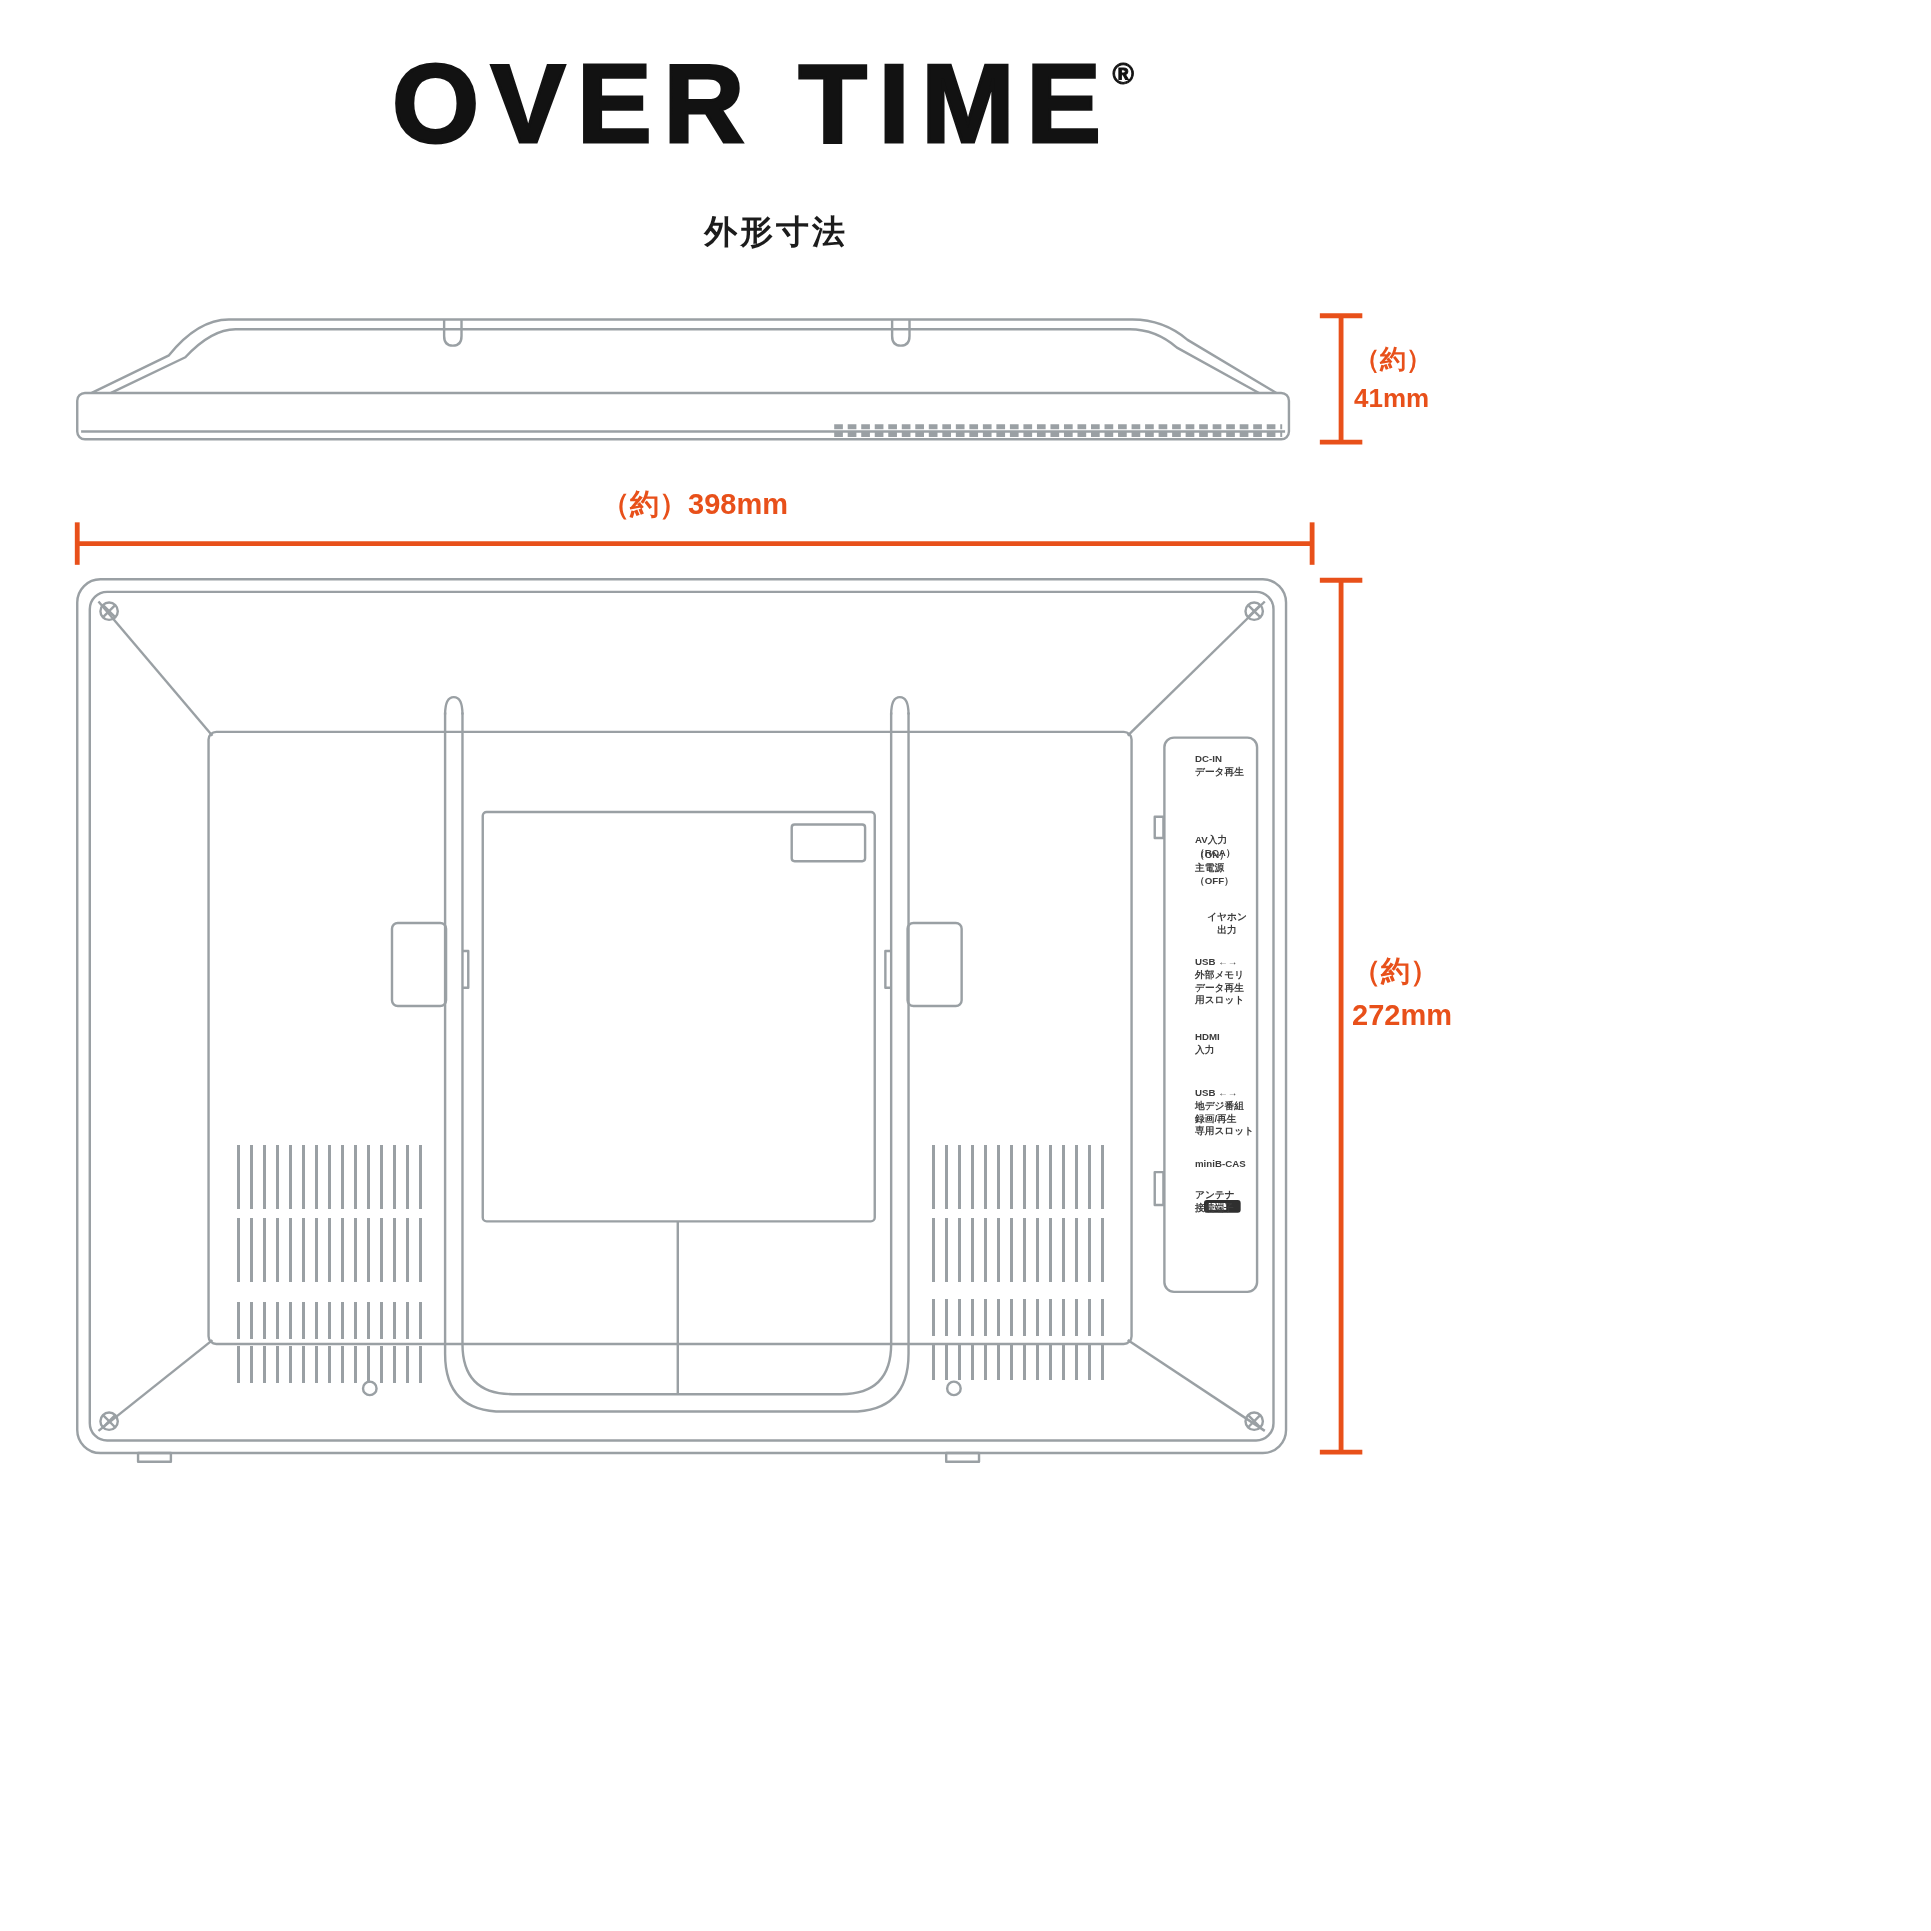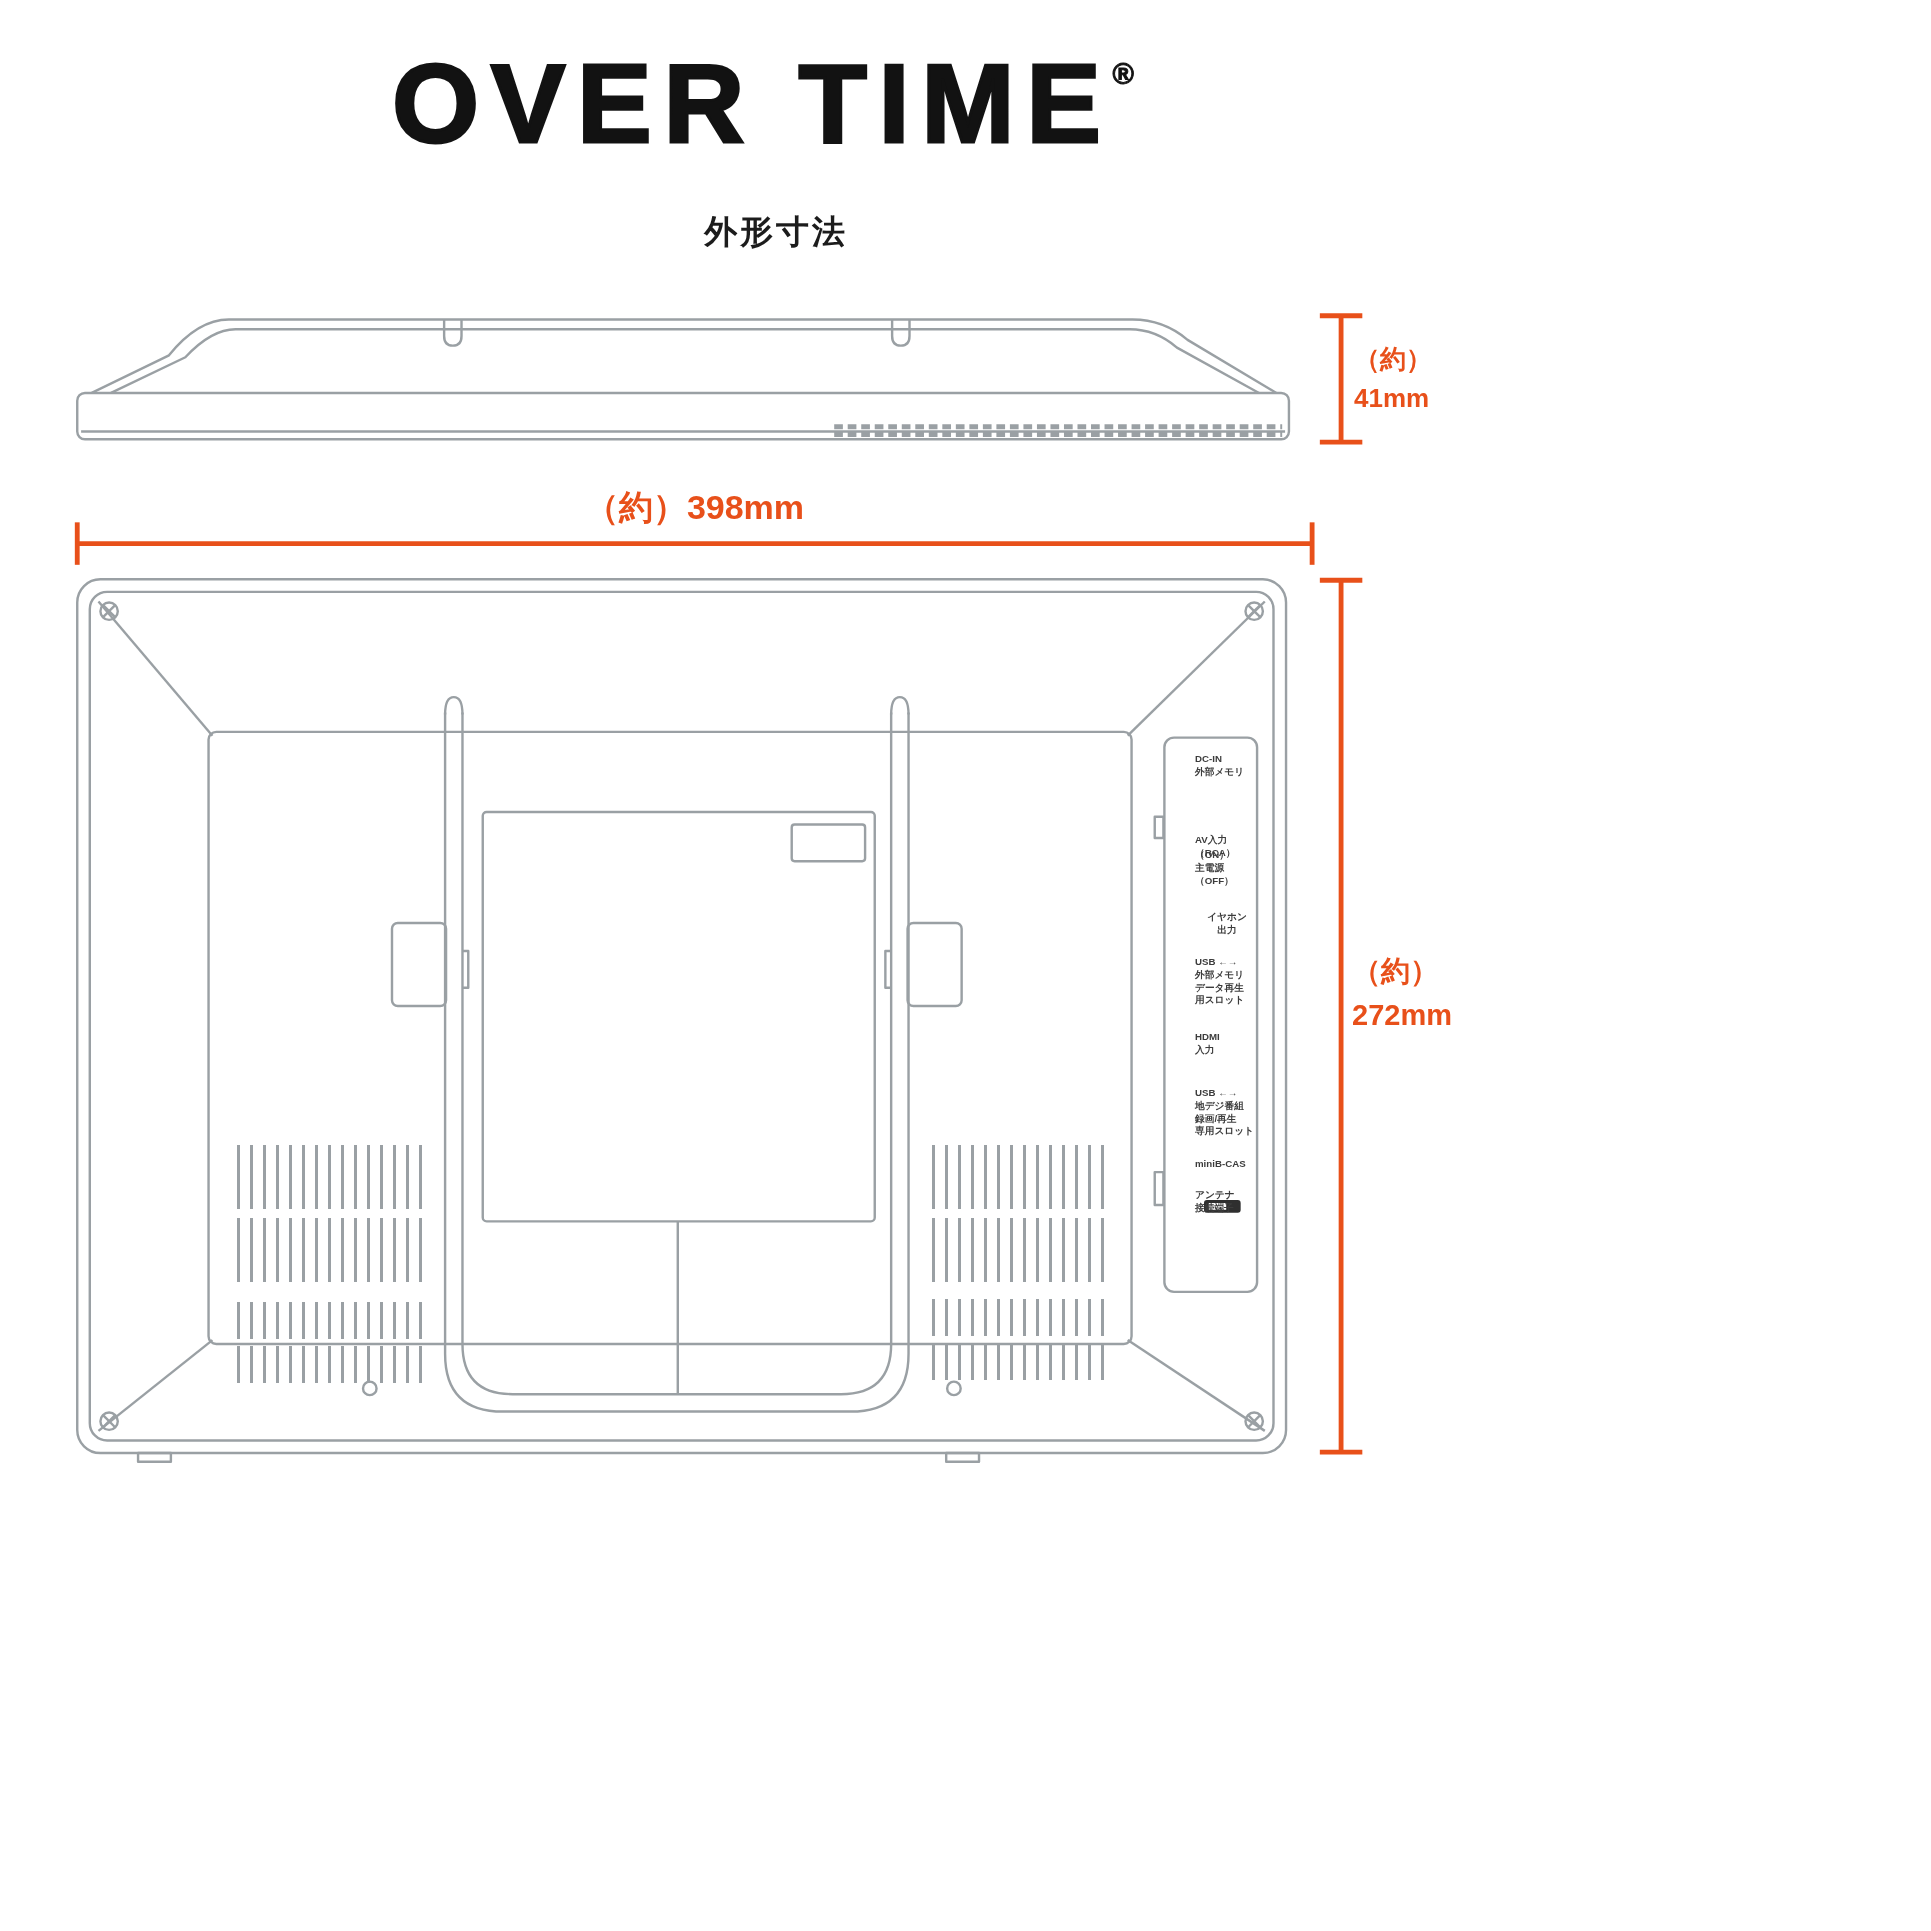--- a/index.html
+++ b/index.html
@@ -10,21 +10,21 @@
         font-size:112px;font-weight:bold;letter-spacing:11.6px;color:#121212;
         -webkit-text-stroke:2.9px #121212;}
   .logo .mark{font-size:29px;vertical-align:58px;letter-spacing:0;-webkit-text-stroke:1px #121212;}
   .subtitle{position:absolute;left:0;top:210px;width:1526px;text-align:center;
         font-size:33px;font-weight:bold;color:#1c1c1c;letter-spacing:2.9px;margin-left:13px;}
 
   svg.art{position:absolute;left:0;top:0;}
 
   .dim{position:absolute;color:#E8501A;font-weight:bold;}
   .dim-thickness{left:1354px;top:340px;font-size:26px;line-height:1.5;}
-  .dim-width{left:77px;top:485px;width:1235px;text-align:center;font-size:34px;}
+  .dim-width{left:77px;top:485px;width:1235px;text-align:center;font-size:29px;}
   .dim-height{left:1352px;top:950px;font-size:29px;line-height:1.5;}
   .dim .ln{display:block;}
 
   .port-label{position:absolute;left:1195px;width:64px;font-size:9.7px;line-height:1.32;
         color:#3c3c3c;white-space:pre-line;font-weight:bold;}
 
   .vent{position:absolute;
         background:repeating-linear-gradient(to right,#9aa0a4 0 2.9px,transparent 2.9px 13px);}
 </style>
 </head>
@@ -134,21 +134,21 @@
     <span class="ln">（約）</span>
     <span class="ln">41mm</span>
   </div>
   <div class="dim dim-width">（約）398mm</div>
   <div class="dim dim-height">
     <span class="ln">（約）</span>
     <span class="ln">272mm</span>
   </div>
 
   <div class="port-label" style="top:753px;">DC-IN
-外部メモリ</div>
+データ再生</div>
   <div class="port-label" style="top:805px;margin-top:44px;">（ON）
 主電源
 （OFF）</div>
   <div class="port-label" style="top:834px;">AV入力
 （RCA）</div>
   <div class="port-label" style="top:911px;text-align:center;">イヤホン
 出力</div>
   <div class="port-label" style="top:956px;">USB ←→
 外部メモリ
 データ再生

